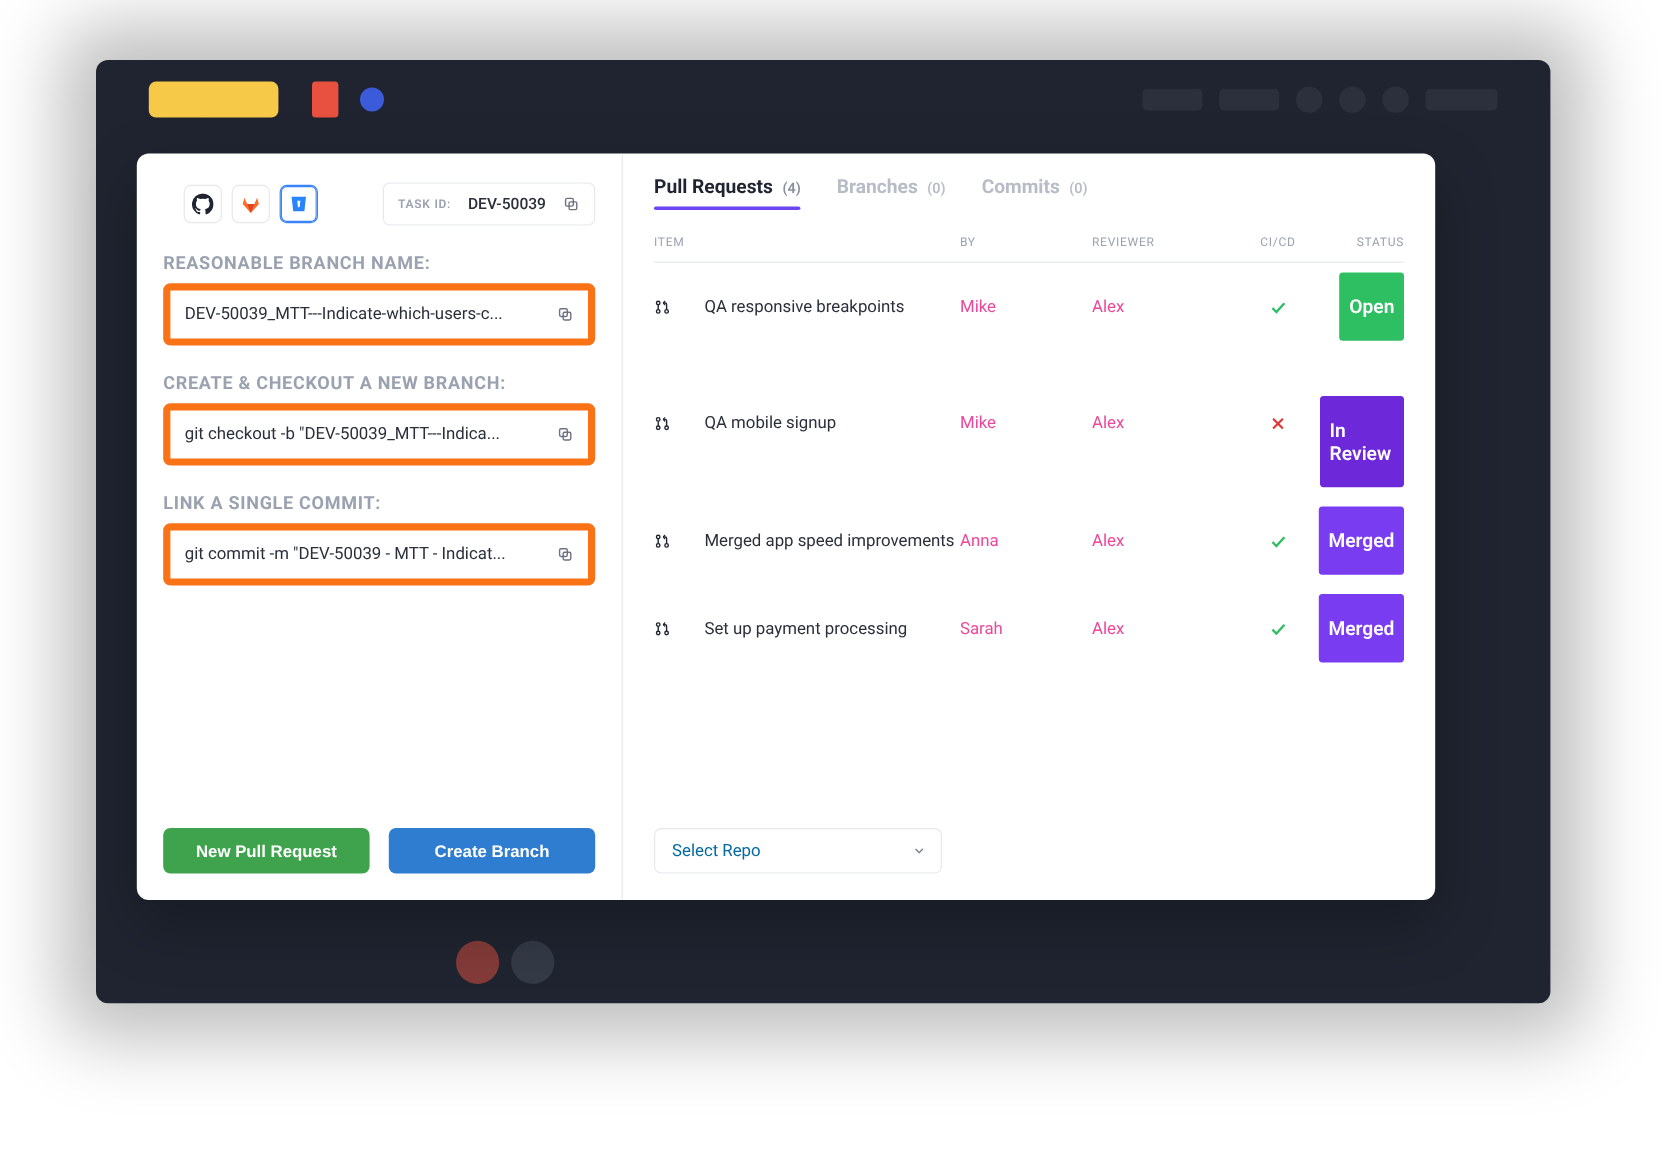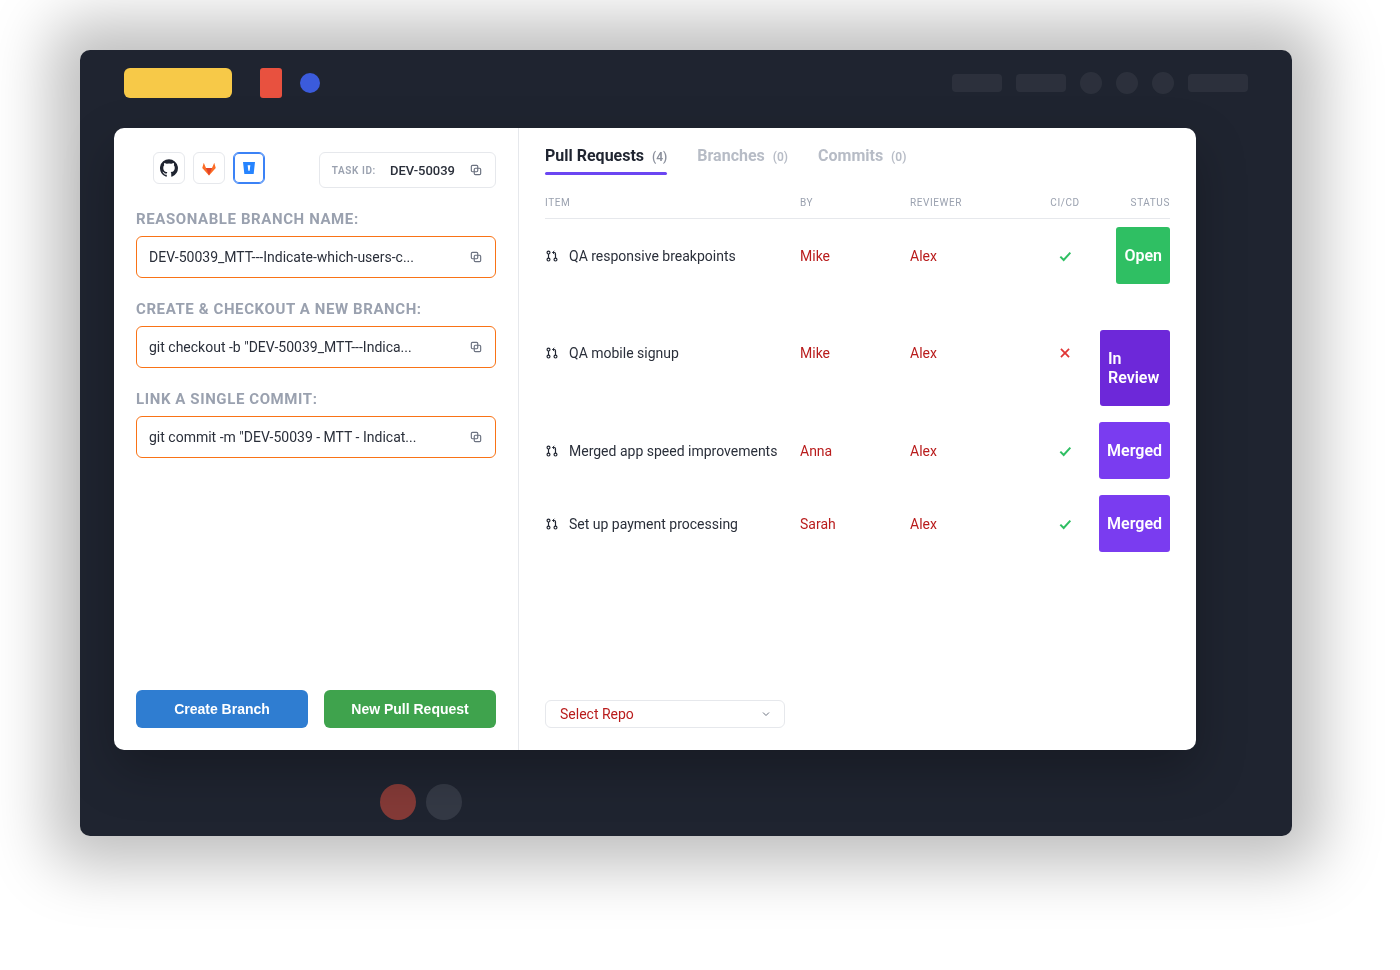--- a/index.html
+++ b/index.html
@@ -29,21 +29,21 @@
     box-shadow: 0 20px 50px rgba(0,0,0,0.25);
     overflow: hidden;
   }
 
   
   .left {
     width: 405px; border-right: 1px solid #e6e8ec;
     display: flex; flex-direction: column;
     padding: 24px 22px 22px;
   }
-  .left-top { display: flex; justify-content: space-between; padding-left: 17px; }
+  .left-top { display: flex; align-items: center; justify-content: space-between; padding-left: 17px; }
   .provider-row { display: flex; gap: 8px; }
   .provider-tile {
     width: 32px; height: 32px; border: 1px solid #e6e8ec; border-radius: 6px;
     display: flex; align-items: center; justify-content: center;
     cursor: pointer; background: #fff;
   }
   .provider-tile.selected { border-color: #3b82f6; box-shadow: inset 0 0 0 1px #3b82f6; }
   .task-id-chip {
     display: flex; align-items: center; gap: 10px;
     border: 1px solid #e6e8ec; border-radius: 6px; padding: 6px 8px 6px 12px;
@@ -52,21 +52,21 @@
   .task-id-chip .label { color: #9aa1af; font-size: 10px; letter-spacing: 0.6px; font-weight: 600; margin-right: 4px; }
   .task-id-chip .val { font-weight: 500; color: #2a2f3a; }
   .copy-btn {
     width: 22px; height: 22px; border: none; background: transparent; cursor: pointer;
     color: #6b7280; display: flex; align-items: center; justify-content: center;
   }
 
   .field-label { font-size: 15px; font-weight: 700; letter-spacing: 0.6px; color: #9aa1af; margin-top: 22px; margin-bottom: 8px; }
   .field-box {
     display: flex; align-items: center; justify-content: space-between;
-    border: 1px solid #f97316; border-radius: 6px; padding: 9px 8px 9px 12px;
+    border: 6px solid #f97316; border-radius: 6px; padding: 9px 8px 9px 12px;
     font-size: 14px; color: #2a2f3a;
   }
   .field-box .text { white-space: nowrap; overflow: hidden; text-overflow: ellipsis; flex: 1; }
 
   .left-footer {
     margin-top: auto; display: flex; gap: 16px;
   }
   .btn {
     height: 38px; flex: 1; border: none; border-radius: 6px; font-size: 14px; font-weight: 600;
     color: #fff; cursor: pointer;
@@ -92,36 +92,36 @@
     align-items: center;
   }
   .table-head {
     font-size: 10px; font-weight: 400; letter-spacing: 0.6px; color: #9aa1af;
     padding: 14px 0 10px;
     border-bottom: 1px solid #e6e8ec;
   }
   .table-head .th:last-child { text-align: right; }
   .rows { }
   .row { padding: 8px 0; font-size: 14px; color: #2a2f3a; }
-  .item-cell { display: flex; align-items: center; gap: 10px; }
-  .muted { color: #b91c1c; }
+  .item-cell { display: flex; align-items: center; gap: 28px; }
+  .muted { color: #ec4899; }
   .cicd { display: flex; justify-content: center; }
   .status-cell { display: flex; justify-content: flex-end; }
   .status-pill {
     font-size: 16px; font-weight: 600; color: #fff; padding: 19px 8px; border-radius: 3px; display: inline-block;
   }
   .status-open    { background: #2fbf63; }
   .status-review  { background: #6d28d9; margin-top: 30px; }
   .status-merged  { background: #7a3cf0; }
 
   .right-footer { margin-top: auto; }
   .select-repo {
-    width: 240px; height: 28px; border: 1px solid #e6e8ec; border-radius: 6px;
+    width: 240px; height: 38px; border: 1px solid #e6e8ec; border-radius: 6px;
     display: flex; align-items: center; justify-content: space-between; padding: 0 12px 0 14px;
-    font-size: 14px; color: #b91c1c; cursor: pointer; background: #fff;
+    font-size: 14px; color: #0369a1; cursor: pointer; background: #fff;
   }
 
   
   svg { display: block; }
   .check { color: #2fbf63; }
   .cross { color: #e03535; }
 
   
   .backdrop-bottom {
     position: absolute; left: 0; right: 0; bottom: 0;
@@ -216,22 +216,22 @@
       <span class="text">git commit -m "DEV-50039 - MTT - Indicat...</span>
       <button class="copy-btn">
         <svg width="14" height="14" viewBox="0 0 24 24" fill="none" stroke="currentColor" stroke-width="2">
             <rect x="9" y="9" width="11" height="11" rx="2"></rect>
             <rect x="4" y="4" width="11" height="11" rx="2"></rect>
           </svg>
       </button>
     </div>
 
     <div class="left-footer">
+      <button class="btn btn-success">New Pull Request</button>
       <button class="btn btn-primary">Create Branch</button>
-      <button class="btn btn-success">New Pull Request</button>
     </div>
   </div>
 
   <div class="right">
     <div class="tabs">
       <div class="tab active">
         <span>Pull Requests</span>
         <span class="count">(4)</span>
       </div>
       <div class="tab">

